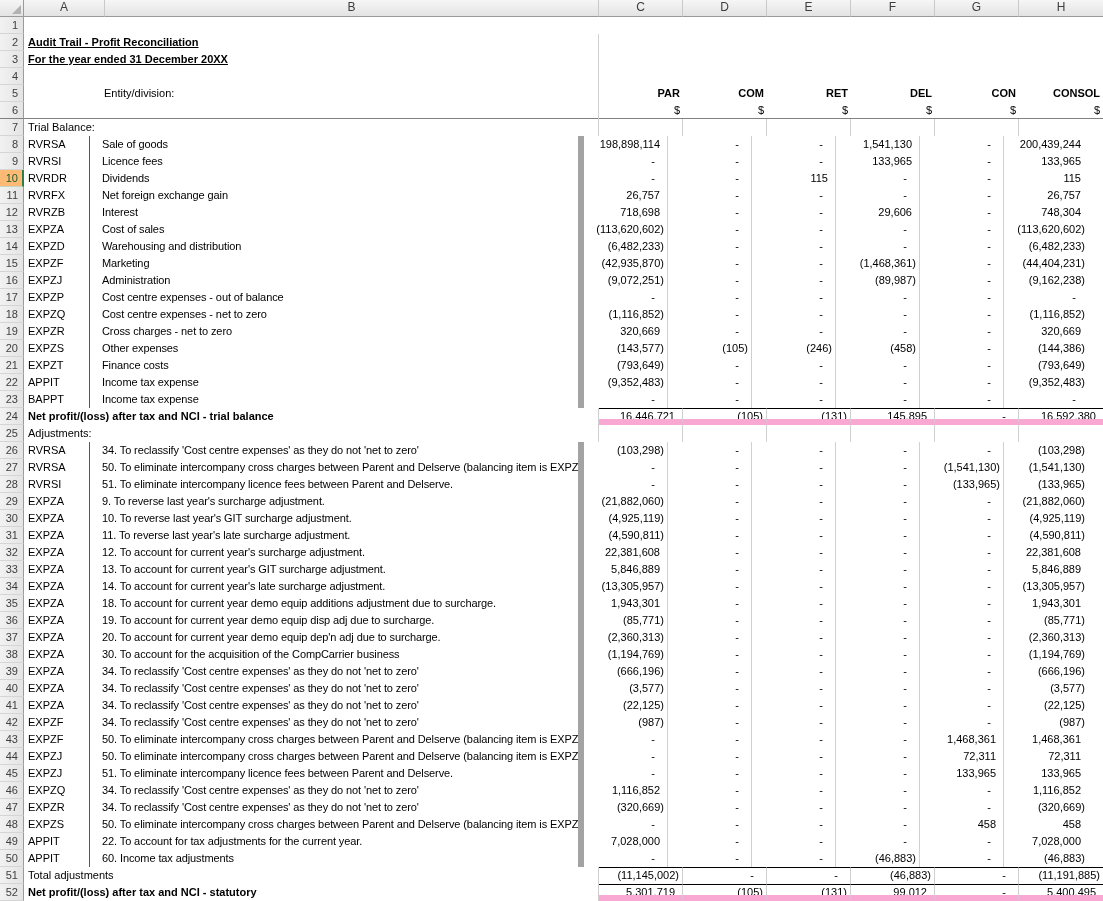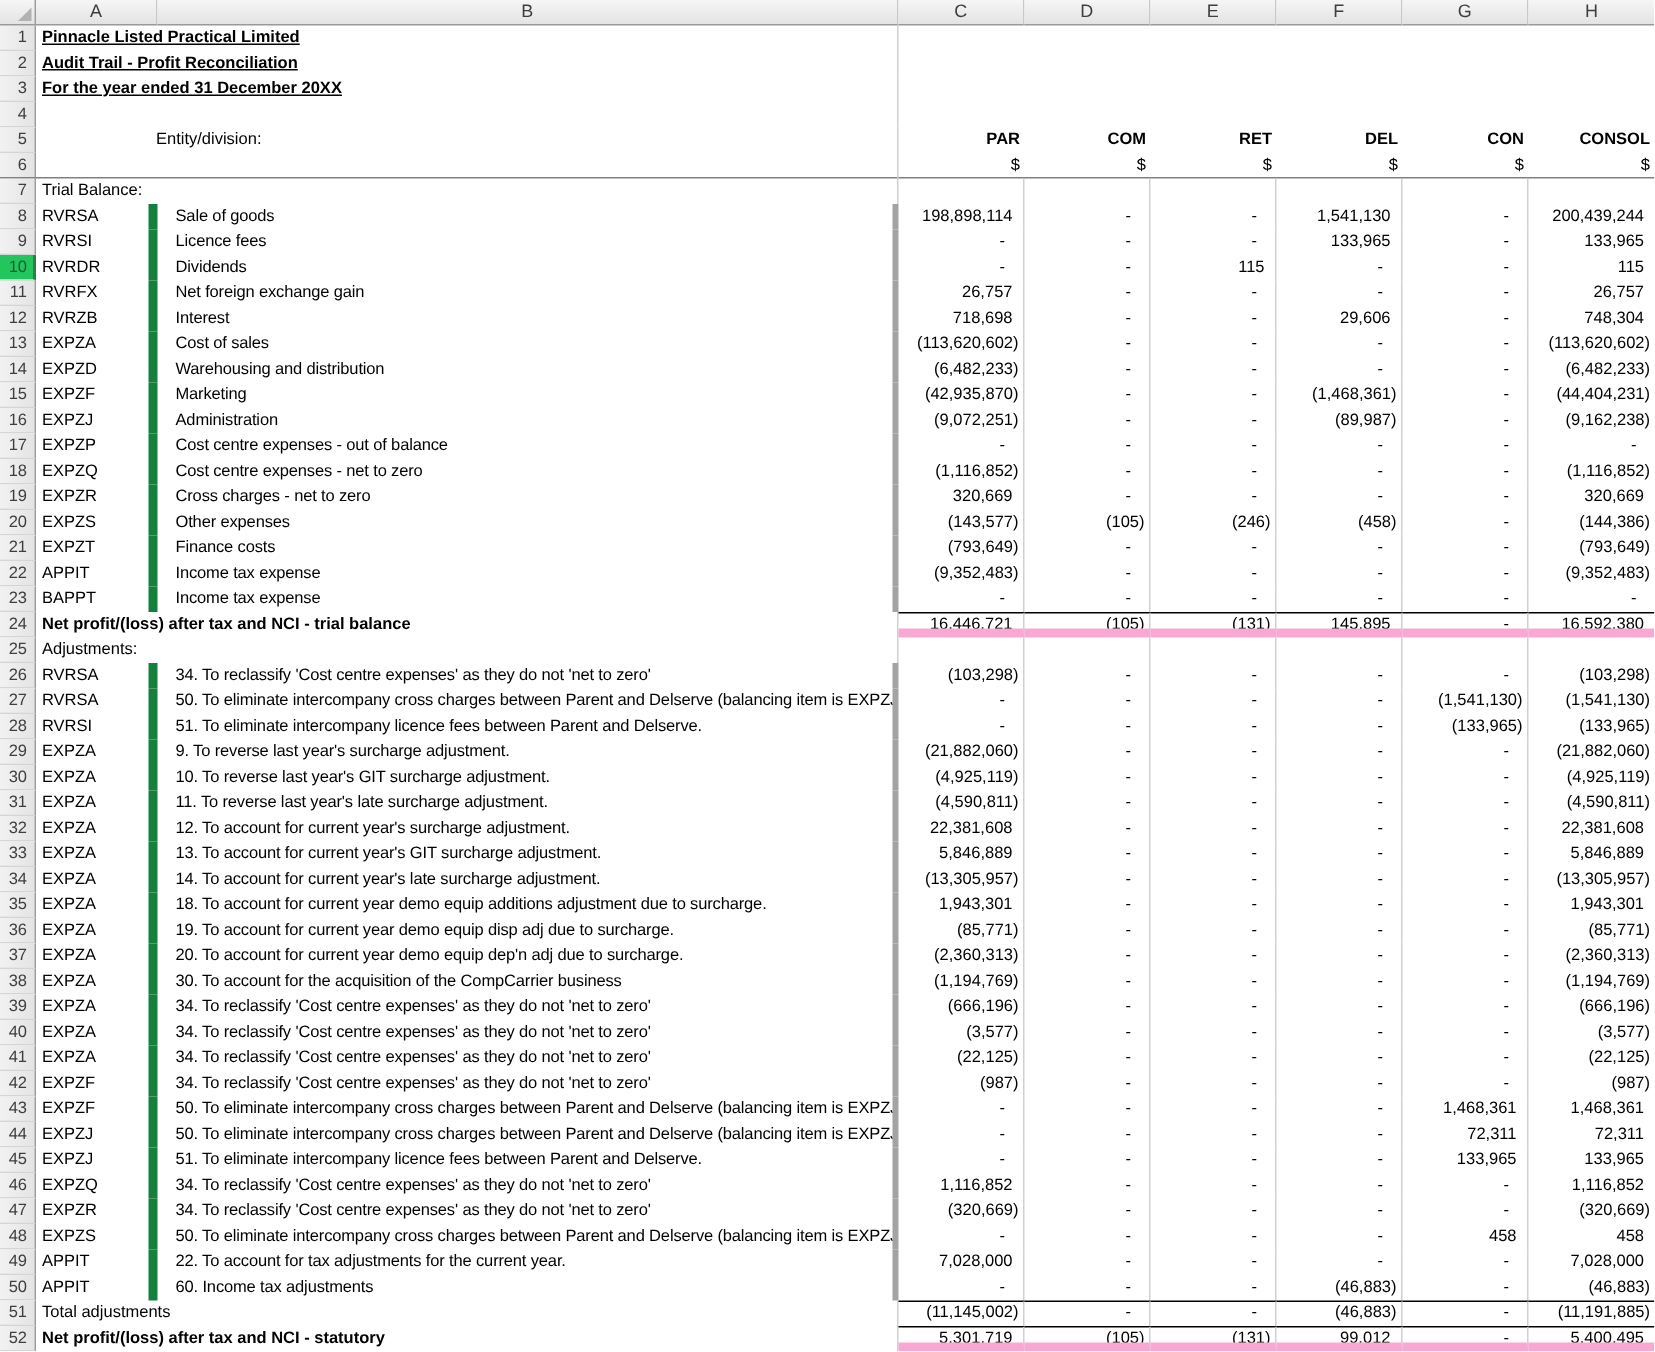--- a/index.html
+++ b/index.html
@@ -26,28 +26,28 @@
     border-left:9px solid transparent; border-bottom:9px solid #B2B2B2;
   }
 
   
   .gut {
     width:24px; background:linear-gradient(90deg,#F2F2F2,#E4E4E4);
     border-right:1px solid #9B9B9B; border-bottom:1px solid #D5D5D5;
     text-align:right; padding-right:5px; color:#3E3E3E;
   }
   .gut.active {
-    background:#22c55e; color:#1C5C32;
+    background:#fdba74; color:#1C5C32;
     border-right:2px solid #2F7D4B; padding-right:4px;
     border-bottom-color:#C2D4C2; font-weight:normal;
   }
 
   
-  .a   { width:81px;  padding-left:4px;  border-right:6px solid #15803d; }
-  .b   { width:494px; padding-left:12px; border-right:4px solid #a3a3a3; letter-spacing:-0.1px; }
+  .a   { width:66px;  padding-left:4px;  border-right:1px solid #15803d; }
+  .b   { width:494px; padding-left:12px; border-right:6px solid #a3a3a3; letter-spacing:-0.1px; }
   .ab  { width:575px; padding-left:4px;  border-right:1px solid #D0D0D0; }
   .ab.entity-cell { padding-left:80px; }
   .filler { width:504px; }
   .val { width:84px; text-align:right; border-right:1px solid #D0D0D0; }
   .val.last { border-right:none; }
   .val.nogrid { border-right:none; }
   .titletext { font-weight:bold; text-decoration:underline; }
   .colhdr { font-weight:bold; padding-right:3px; }
   .dollar { padding-right:3px; }
   .v-pos  { padding-right:7px; }
@@ -72,21 +72,20 @@
       <div class="cell ch" style="width: 84px;">C</div>
       <div class="cell ch" style="width: 84px;">D</div>
       <div class="cell ch" style="width: 84px;">E</div>
       <div class="cell ch" style="width: 84px;">F</div>
       <div class="cell ch" style="width: 84px;">G</div>
       <div class="cell ch last" style="width: 84px;">H</div>
     </div>
   <div>
       <div class="row">
         <div class="cell gut">1</div>
-        <div class="cell ab titletext">Pinnacle Listed Practical Limited</div>
         <div class="cell filler"></div>
       </div>
       <div class="row">
         <div class="cell gut">2</div>
         <div class="cell ab titletext">Audit Trail - Profit Reconciliation</div>
         <div class="cell filler"></div>
       </div>
       <div class="row">
         <div class="cell gut">3</div>
         <div class="cell ab titletext">For the year ended 31 December 20XX</div>

